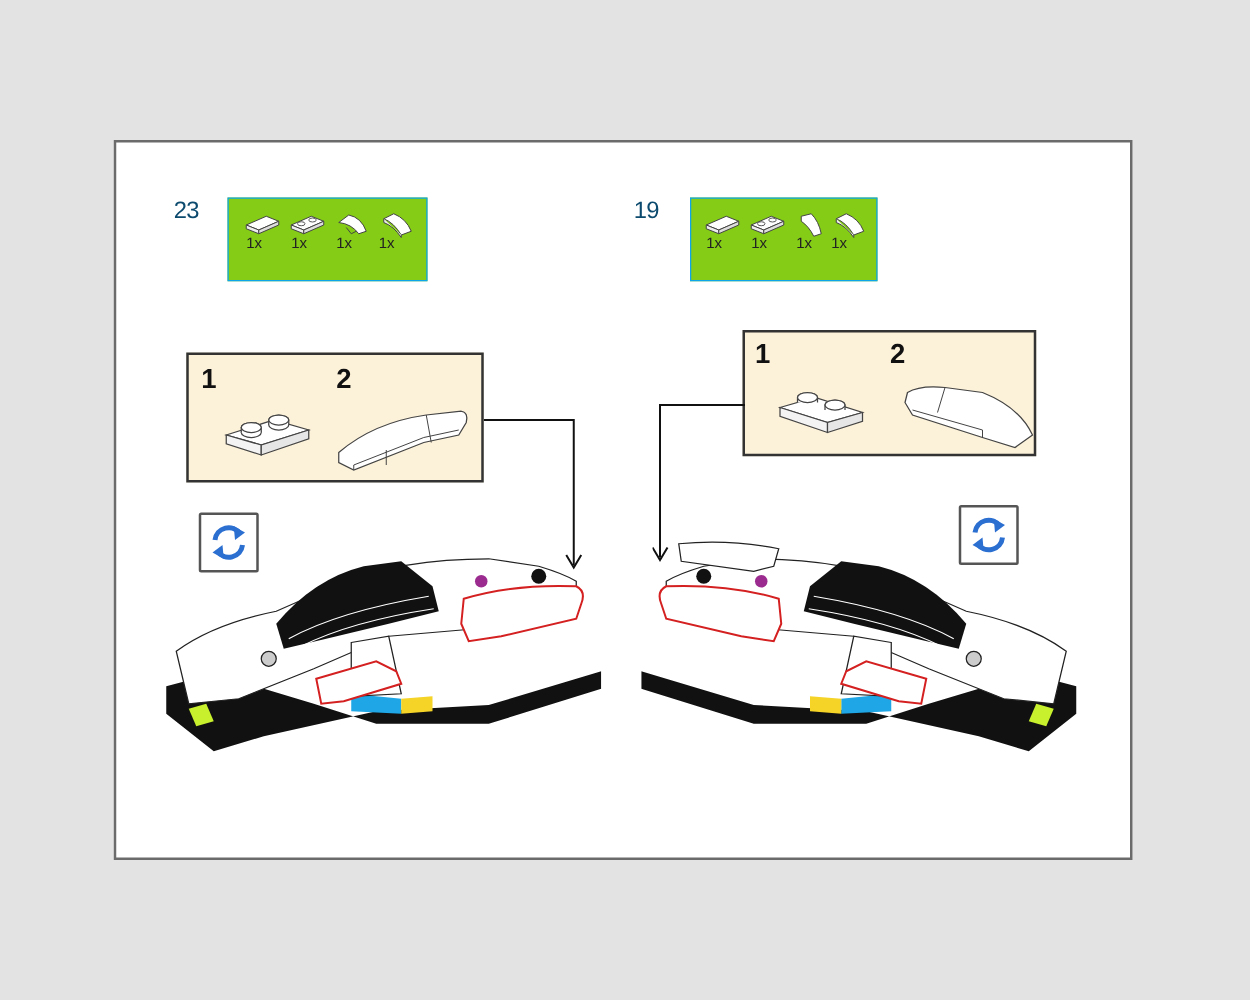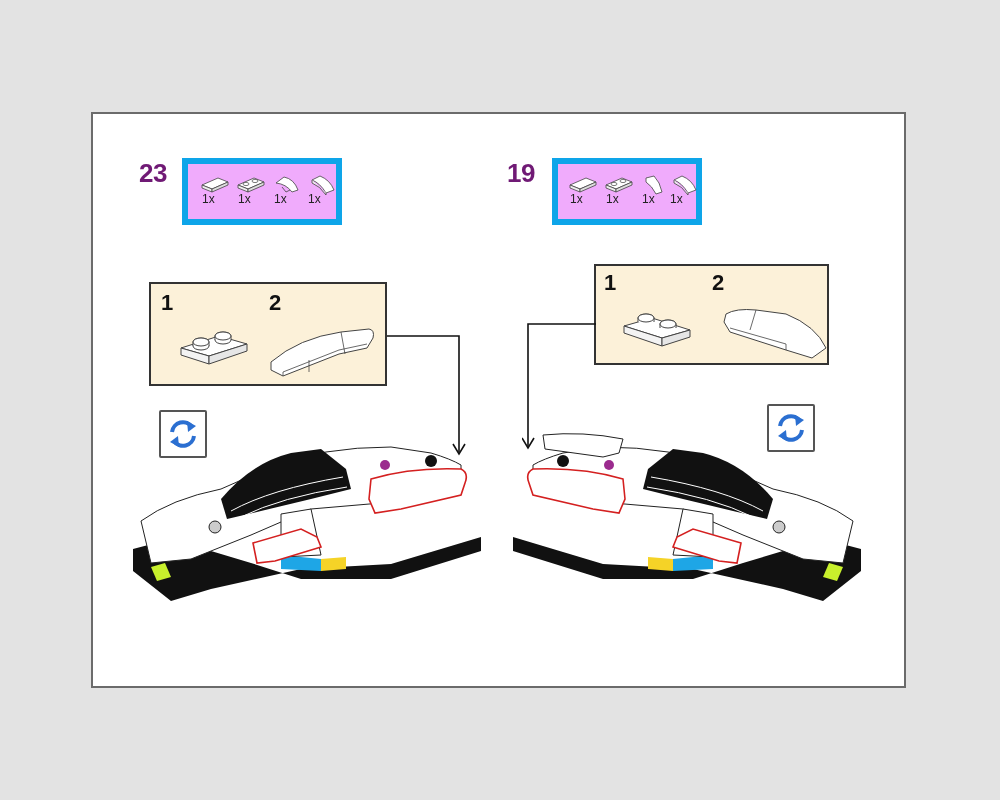--- a/index.html
+++ b/index.html
@@ -13,29 +13,29 @@
     .page {
       position: absolute;
       left: 91px; top: 112px;
       width: 815px; height: 576px;
       background: #ffffff;
       border: 2px solid #6b6b6b;
       box-sizing: border-box;
     }
     .step-num {
       position: absolute;
-      font-weight: bold;
-      font-size: 26px;
-      color: #701a75;
+      font-weight: normal;
+      font-size: 19px;
+      color: #0c4a6e;
       letter-spacing: -0.5px;
     }
     .parts-box {
       position: absolute;
-      background: #f0abfc;
-      border: 6px solid #0ea5e9;
+      background: #84cc16;
+      border: 1px solid #0ea5e9;
       box-sizing: border-box;
     }
     .part {
       position: absolute;
       top: 0; width: 36px; height: 55px;
     }
     .part svg { position: absolute; left: 2px; top: 10px; }
     .part .qty {
       position: absolute;
       bottom: 13px; left: 0; width: 100%;

